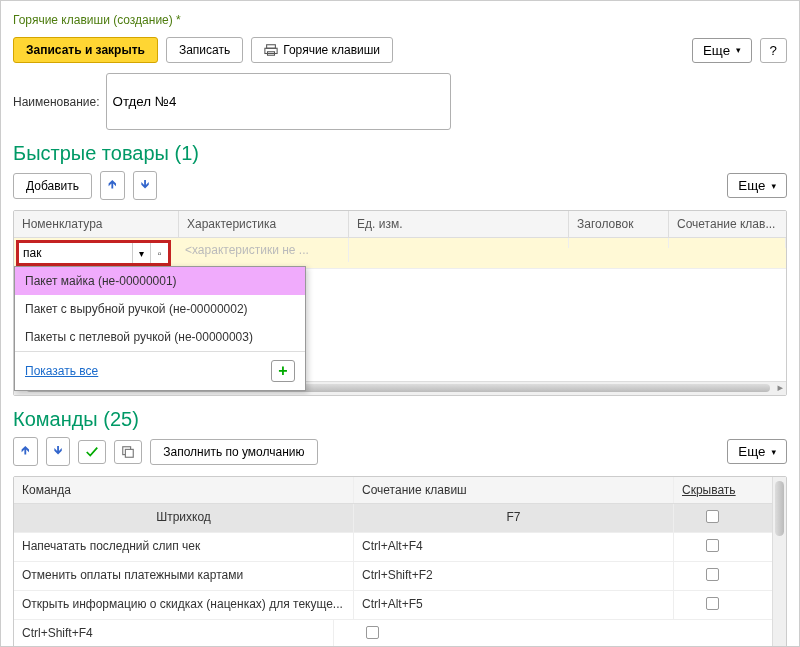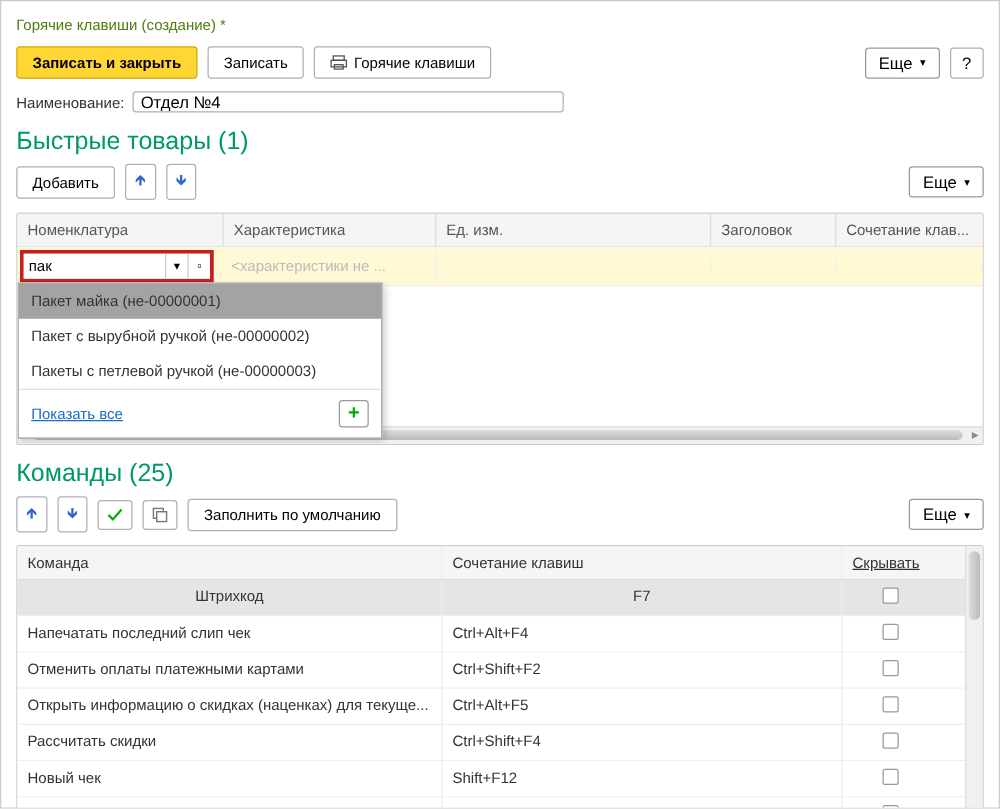--- a/index.html
+++ b/index.html
@@ -52,21 +52,21 @@
   .spacer { flex: 1; }
   .field-row {
     display: flex;
     align-items: center;
     gap: 6px;
     margin-bottom: 12px;
   }
   .field-label { color: #333; }
   .text-input {
     border: 1px solid #b0b0b0;
-    padding: 0 6px;
+    padding: 20px 6px;
     border-radius: 3px;
     width: 345px;
   }
   .section-title {
     color: #009966;
     font-size: 20px;
     margin: 2px 0 6px 0;
   }
   .money-btn {
     border: 1px solid #999;
@@ -171,21 +171,21 @@
     border: 1px solid #999;
     box-shadow: 2px 2px 6px rgba(0,0,0,0.2);
     z-index: 10;
   }
   .dropdown-item {
     padding: 7px 10px;
     cursor: pointer;
     font-size: 12px;
   }
   .dropdown-item.sel {
-    background: #a3a3a3;
+    background: #f0abfc;
   }
   .dropdown-footer {
     display: flex;
     justify-content: space-between;
     align-items: center;
     padding: 8px 10px;
     border-top: 1px solid #ddd;
   }
   .link {
     color: #1a6bcc;
@@ -320,21 +320,21 @@
 
   <div class="grid">
     <div class="grid-header">
       <div class="gh-cell" style="width:165px">Номенклатура</div>
       <div class="gh-cell" style="width:170px">Характеристика</div>
       <div class="gh-cell" style="width:220px">Ед. изм.</div>
       <div class="gh-cell" style="width:100px">Заголовок</div>
       <div class="gh-cell" style="flex:1">Сочетание клав...</div>
     </div>
     <div class="grid-body">
-      <div class="grid-row highlight" style="align-items:center;">
+      <div class="grid-row highlight" style="align-items:flex-start;">
         <div style="width:165px;display:flex;align-items:center;">
           <div class="nomen-input-wrap">
             <input class="nomen-input" value="пак" style="">
             <button class="input-btn">▾</button>
             <button class="input-btn">▫</button>
           </div>
         </div>
         <div class="gr-cell placeholder-text" style="width:170px">&lt;характеристики не ...</div>
         <div class="gr-cell" style="width:220px"></div>
         <div class="gr-cell" style="width:100px"></div>
@@ -399,21 +399,20 @@
           <div class="cmd-cell c-name">Отменить оплаты платежными картами</div>
           <div class="cmd-cell c-keys">Ctrl+Shift+F2</div>
           <div class="cmd-cell c-hide"><span class="cb"></span></div>
         </div>
         <div class="cmd-row">
           <div class="cmd-cell c-name">Открыть информацию о скидках (наценках) для текуще...</div>
           <div class="cmd-cell c-keys">Ctrl+Alt+F5</div>
           <div class="cmd-cell c-hide"><span class="cb"></span></div>
         </div>
         <div class="cmd-row">
-          <div class="cmd-cell c-name">Рассчитать скидки</div>
           <div class="cmd-cell c-keys">Ctrl+Shift+F4</div>
           <div class="cmd-cell c-hide"><span class="cb"></span></div>
         </div>
         <div class="cmd-row">
           <div class="cmd-cell c-name">Новый чек</div>
           <div class="cmd-cell c-keys">Shift+F12</div>
           <div class="cmd-cell c-hide"><span class="cb"></span></div>
         </div>
         <div class="cmd-row">
           <div class="cmd-cell c-name">Получить вес</div>

